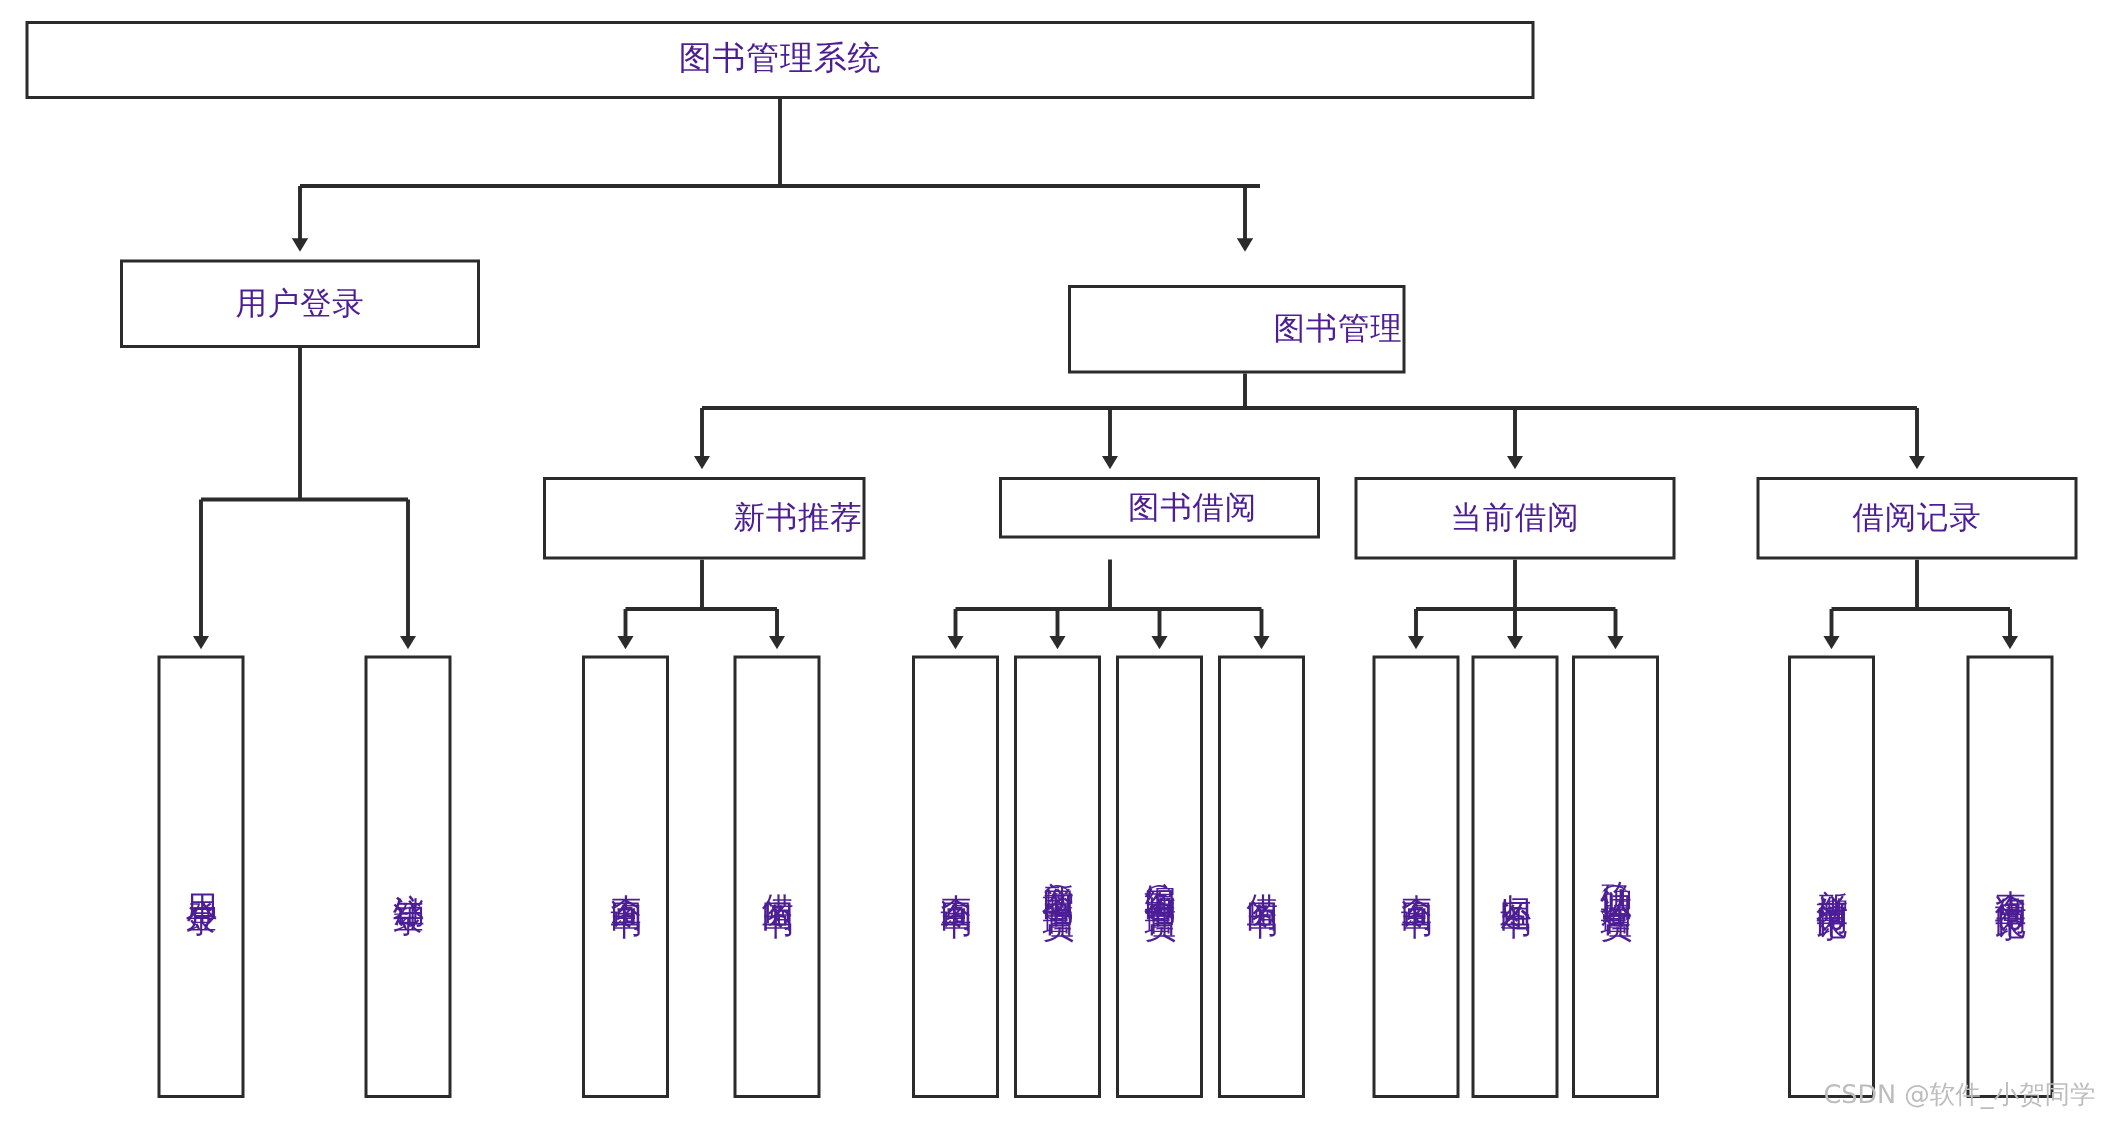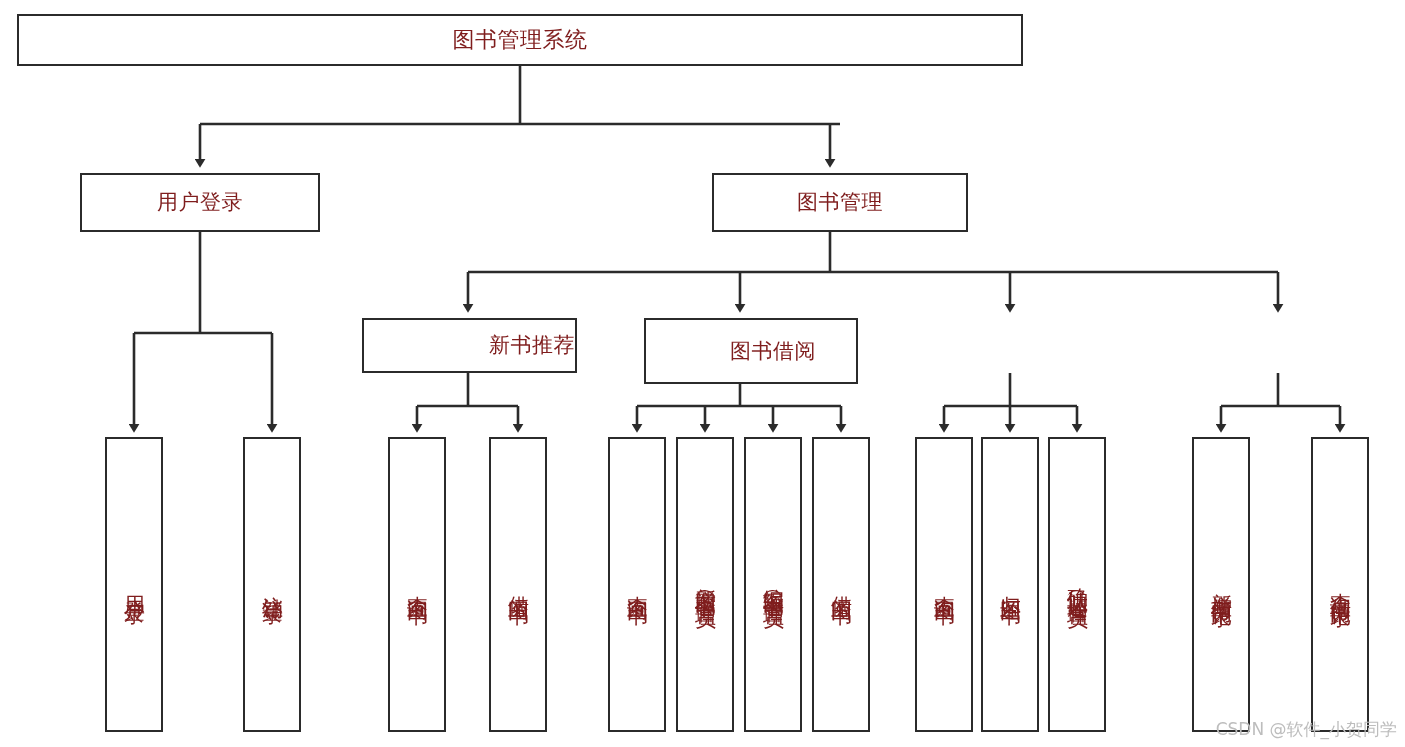--- a/index.html
+++ b/index.html
@@ -30,21 +30,21 @@
     position: absolute;
     box-sizing: border-box;
     background: #ffffff;
     border: 2px solid #2b2b2b;
     display: flex;
     align-items: center;
     justify-content: center;
     z-index: 2;
   }
   .node .label {
-    color: #7f1d1d;
+    color: #4c1d95;
     line-height: 1.08;
     text-align: center;
     white-space: nowrap;
   }
   
   .node.h .label {
     font-size: 21px;
     letter-spacing: 0.5px;
   }
   .node.root .label {
@@ -131,29 +131,35 @@
     </g>
   </svg>
 
   <div class="node h root" style="left:17px; top:14px; width:1006px; height:52px;">
     <span class="label">图书管理系统</span>
   </div>
 
   <div class="node h" style="left:80px; top:173px; width:240px; height:59px;">
     <span class="label">用户登录</span>
   </div>
-  <div class="node h" style="left:712px; top:173px; width:256px; height:59px;">
+  <div class="node h" style="left:712px; top:190px; width:225px; height:59px;justify-content:flex-end;">
     <span class="label">图书管理</span>
   </div>
 
   <div class="node h" style="left:362px; top:318px; width:215px; height:55px;justify-content:flex-end;">
     <span class="label">新书推荐</span>
   </div>
-  <div class="node h" style="left:644px; top:318px; width:214px; height:66px;padding-left:44px;">
+  <div class="node h" style="left:666px; top:318px; width:214px; height:41px;padding-left:44px;">
     <span class="label">图书借阅</span>
+  </div>
+  <div class="node h" style="left:903px; top:318px; width:214px; height:55px;">
+    <span class="label">当前借阅</span>
+  </div>
+  <div class="node h" style="left:1171px; top:318px; width:214px; height:55px;">
+    <span class="label">借阅记录</span>
   </div>
 
   <div class="node v" style="left:105px; top:437px; width:58px; height:295px;">
     <span class="label">用户登录</span>
   </div>
   <div class="node v" style="left:243px; top:437px; width:58px; height:295px;">
     <span class="label">注销登录</span>
   </div>
 
   <div class="node v" style="left:388px; top:437px; width:58px; height:295px;">

